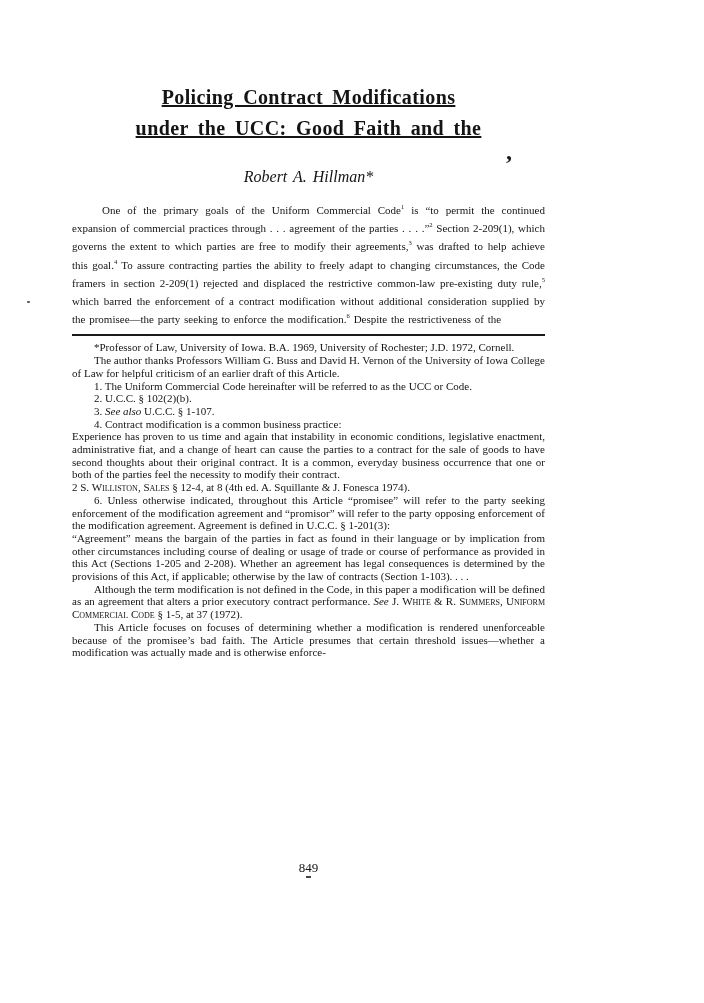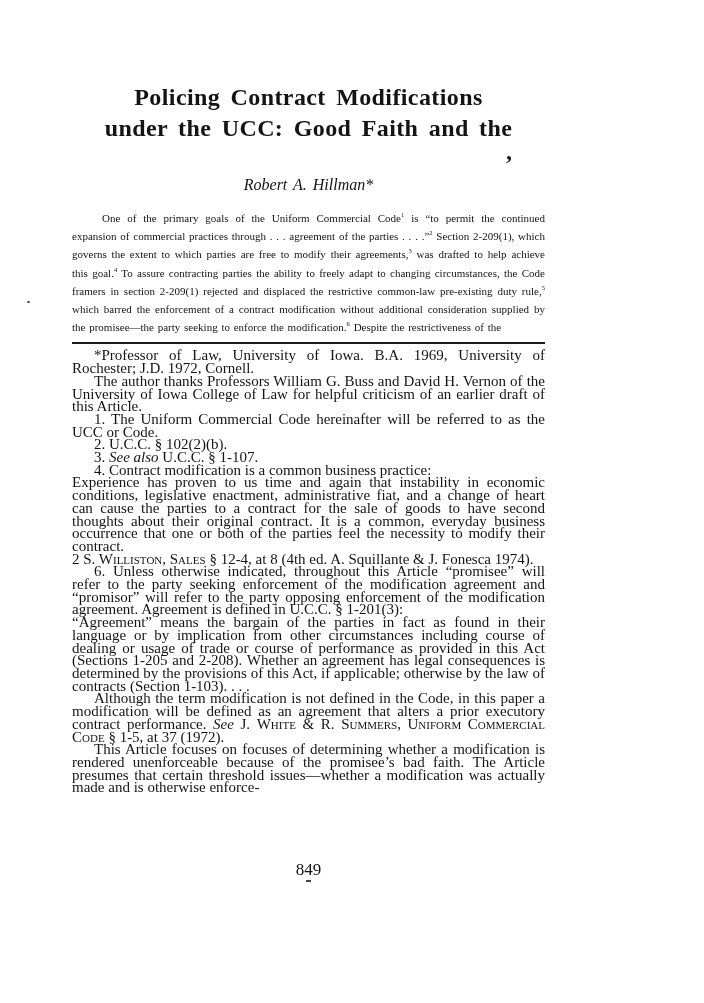--- a/index.html
+++ b/index.html
@@ -13,28 +13,29 @@
     margin: 0 auto;
   }
   .content {
     position: absolute;
     left: 72px; top: 0;
     width: 473px;
   }
   .title {
     margin-top: 82px;
     text-align: center;
-    font-size: 24px;
+    font-size: 20px;
     font-weight: 700;
     line-height: 31px;
     letter-spacing: 0.4px;
     word-spacing: 4px;
+    text-decoration: underline;
   }
   .byline {
-    margin-top: 32px;
+    margin-top: 24px;
     text-align: center;
     font-style: italic;
     font-size: 16px;
     word-spacing: 2px;
   }
   .body-text {
     margin-top: 15px;
     font-size: 11px;
     line-height: 18.2px;
   }
@@ -45,36 +46,36 @@
     word-spacing: 1px;
   }
   .rule {
     margin-top: 6px;
     border-top: 2px solid #1a1a1a;
     width: 100%;
     height: 0;
   }
   .footnotes {
     margin-top: 5px;
-    font-size: 15px;
+    font-size: 11px;
     line-height: 12.7px;
   }
   .footnotes p { margin: 0; text-align: justify; }
   .fn-indent { text-indent: 22px; }
   .fn-flush  { text-indent: 0; }
   .fn-quote  { margin-left: 33px; margin-right: 14px; }
   .it { font-style: italic; }
   .sc { font-variant: small-caps; }
   sup { font-size: 60%; vertical-align: super; line-height: 0; }
   .page-number {
     position: absolute;
     left: 72px; top: 860px;
     width: 473px;
     text-align: center;
-    font-size: 17px;
+    font-size: 13px;
   }
   .page-number .tick {
     display: block;
     margin: 0 auto;
     width: 5px; height: 1.5px;
     background: #444;
   }
   .stray-comma {
     position: absolute;
     left: 506px; top: 138px;

